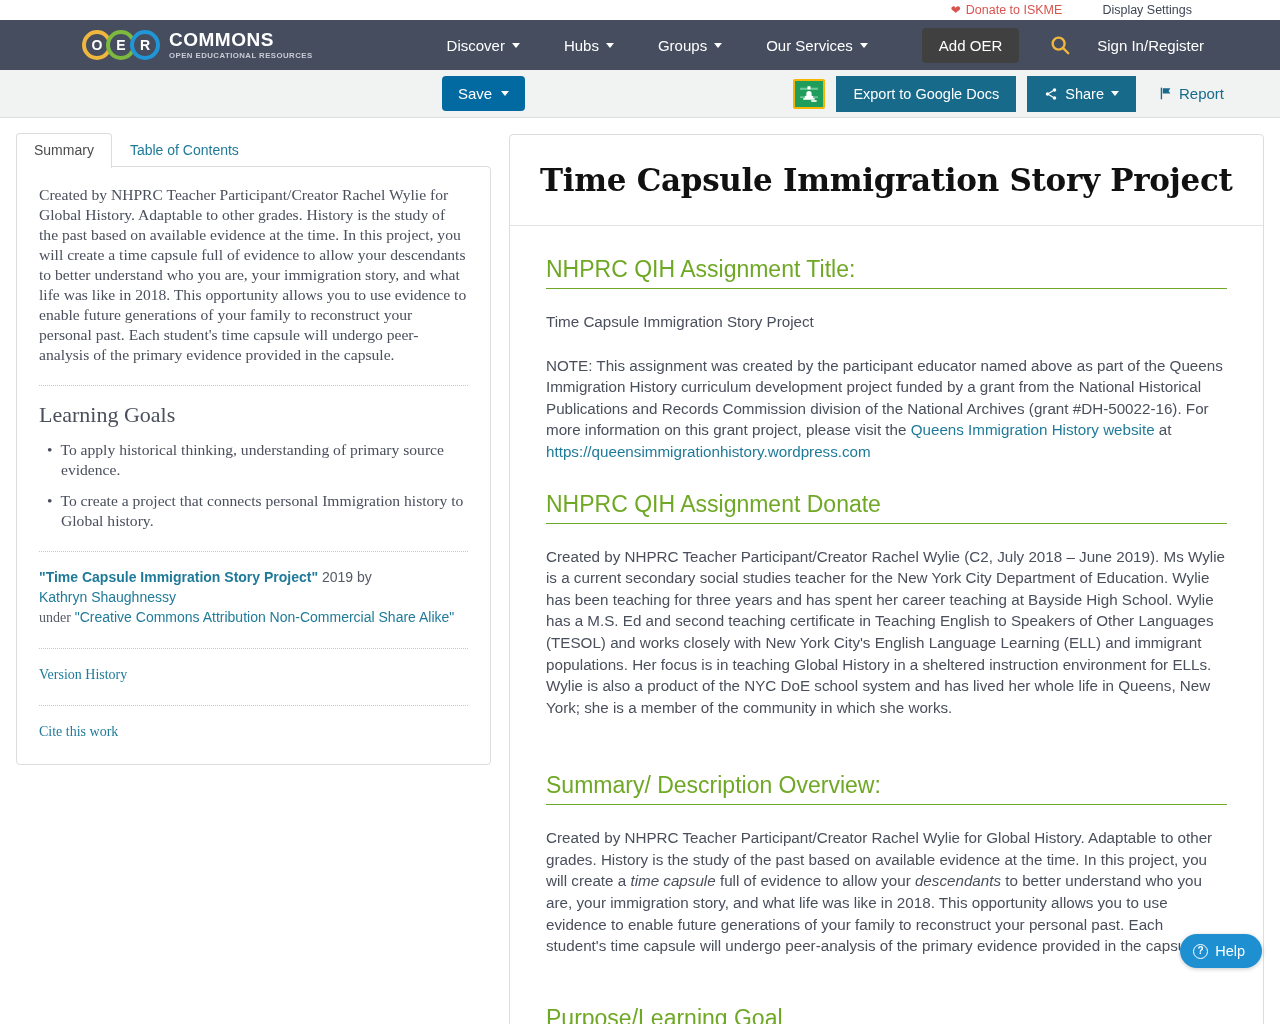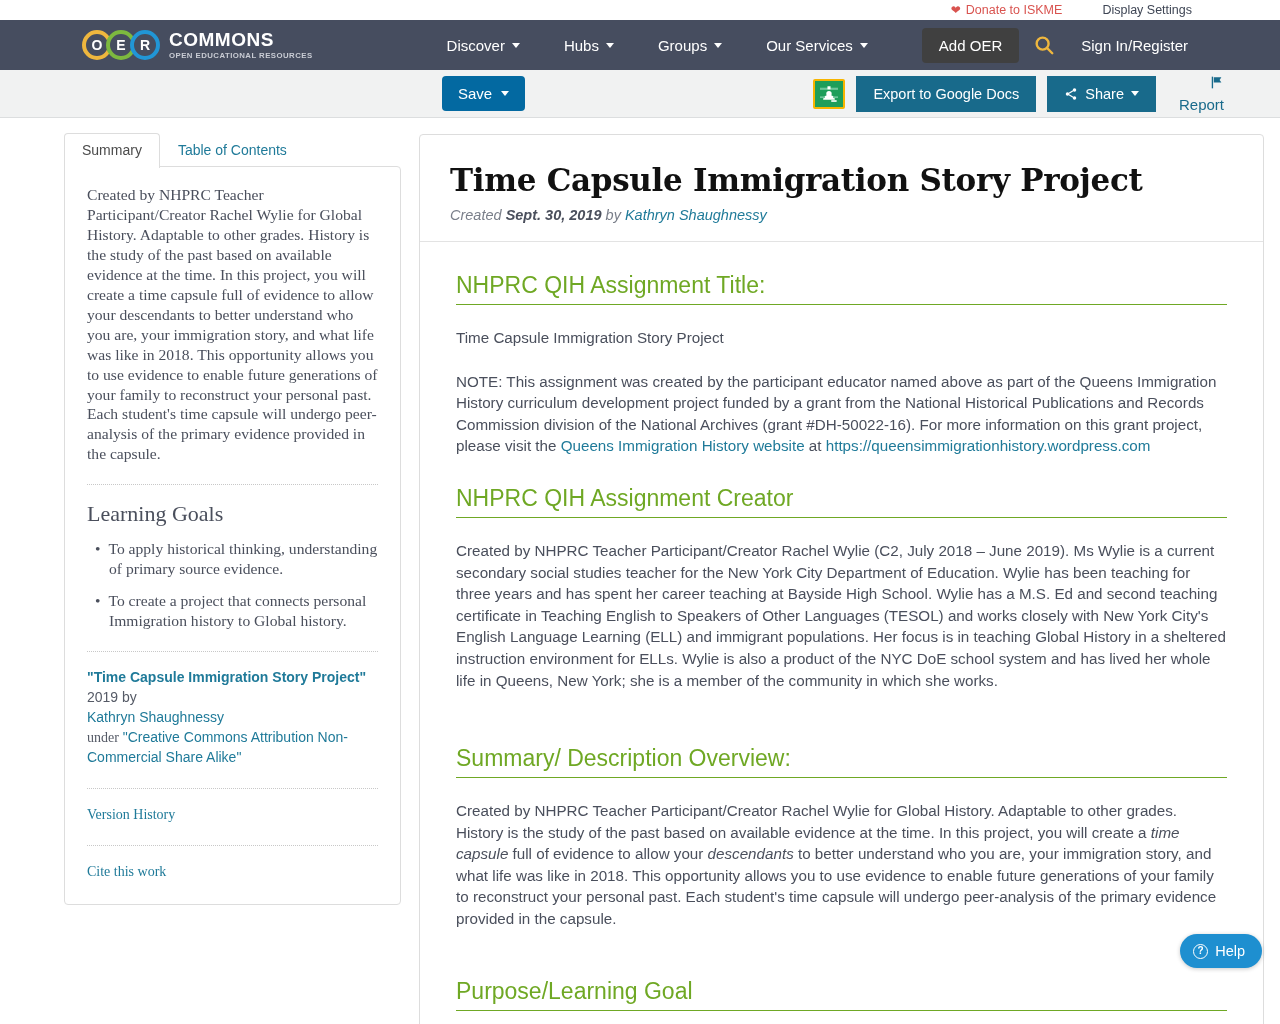--- a/index.html
+++ b/index.html
@@ -113,21 +113,21 @@
     border: none;
     border-radius: 4px;
     font-size: 15px;
     padding: 9px 17px;
     margin-left: 32px;
     cursor: pointer;
     font-family: "Liberation Sans", sans-serif;
   }
   .header-right {
     position: absolute;
-    right: 92px;
+    right: 76px;
     display: flex;
     align-items: center;
     gap: 26px;
   }
   .search-icon-btn {
     background: none; border: none; cursor: pointer;
     padding: 0; display: flex; align-items: center;
   }
   .signin-link {
     color: #ffffff;
@@ -189,37 +189,36 @@
     display: flex;
     align-items: center;
     gap: 7px;
     white-space: nowrap;
   }
   .report-link {
     color: #186A8B;
     font-size: 15px;
     text-decoration: none;
     display: flex;
-    align-items: flex-end;
+    align-items: center;
     gap: 6px;
     margin-left: 12px;
     white-space: nowrap;
-    flex-direction: column;
   }
 
   
   .page-body {
     display: flex;
     align-items: flex-start;
     padding: 16px 16px 0 16px;
     gap: 18px;
   }
 
   
-  .left-col { width: 337px; flex: none; margin-left: 48px; }
+  .left-col { width: 475px; flex: none; }
   .tabs-row { display: flex; align-items: flex-end; height: 33px; }
   .tab {
     font-size: 14px;
     padding: 8px 17px 8px 17px;
     cursor: pointer;
     text-decoration: none;
     border: 1px solid transparent;
     border-bottom: none;
     border-radius: 4px 4px 0 0;
     line-height: 1.2;
@@ -503,35 +502,29 @@
       <hr class="hr-dotted">
       <a class="side-link" href="#">Version History</a>
       <hr class="hr-dotted">
       <a class="side-link" href="#">Cite this work</a>
     </div>
   </div>
 
   <div class="right-col">
     <div class="doc-head">
       <h1 class="doc-title">Time Capsule Immigration Story Project</h1>
-      <p class="doc-byline">
-        <span>Created</span>
-        <b>Sept. 30, 2019</b>
-        <span>by</span>
-        <a href="#">Kathryn Shaughnessy</a>
-      </p>
     </div>
 
     <div class="doc-body">
       <h2 class="sec-heading first">NHPRC QIH Assignment Title:</h2>
       <p class="doc-p">Time Capsule Immigration Story Project</p>
 
       <p class="doc-p"><span> NOTE: This assignment was created by the participant educator named above as part of the Queens Immigration History curriculum development project funded by a grant from the National Historical Publications and Records Commission division of the National Archives (grant #DH-50022-16).  For more information on this grant project, please visit the </span><a href="#">Queens Immigration History website</a><span>  at </span><a href="#">https://queensimmigrationhistory.wordpress.com</a></p>
 
-      <h2 class="sec-heading">NHPRC QIH Assignment Creator</h2>
+      <h2 class="sec-heading">NHPRC QIH Assignment Donate</h2>
       <p class="doc-p">Created by NHPRC Teacher Participant/Creator Rachel Wylie (C2, July 2018 – June 2019). Ms Wylie is a current secondary social studies teacher for the New York City Department of Education. Wylie has been teaching for three years and has spent her career teaching at Bayside High School. Wylie has a M.S. Ed and second teaching certificate in Teaching English to Speakers of Other Languages (TESOL) and works closely with New York City's English Language Learning (ELL) and immigrant populations. Her focus is in teaching Global History in a sheltered instruction environment for ELLs. Wylie is also a product of the NYC DoE school system and has lived her whole life in Queens, New York; she is a member of the community in which she works.</p>
 
       <h2 class="sec-heading" style="margin-top:52px">Summary/ Description Overview:</h2>
       <p class="doc-p"><span>Created by NHPRC Teacher Participant/Creator Rachel Wylie for Global History.  Adaptable to other grades. History is the study of the past based on available evidence at the time. In this project, you will create a </span><i>time capsule</i><span> full of evidence to allow your </span><i>descendants</i><span> to better understand who you are, your immigration story, and what life was like in 2018. This opportunity allows you to use evidence to enable future generations of your family to reconstruct your personal past. Each student's time capsule will undergo peer-analysis of the primary evidence provided in the capsule.</span></p>
 
       <h2 class="sec-heading" style="margin-top:46px">Purpose/Learning Goal</h2>
 
     </div>
   </div>
 </div>

